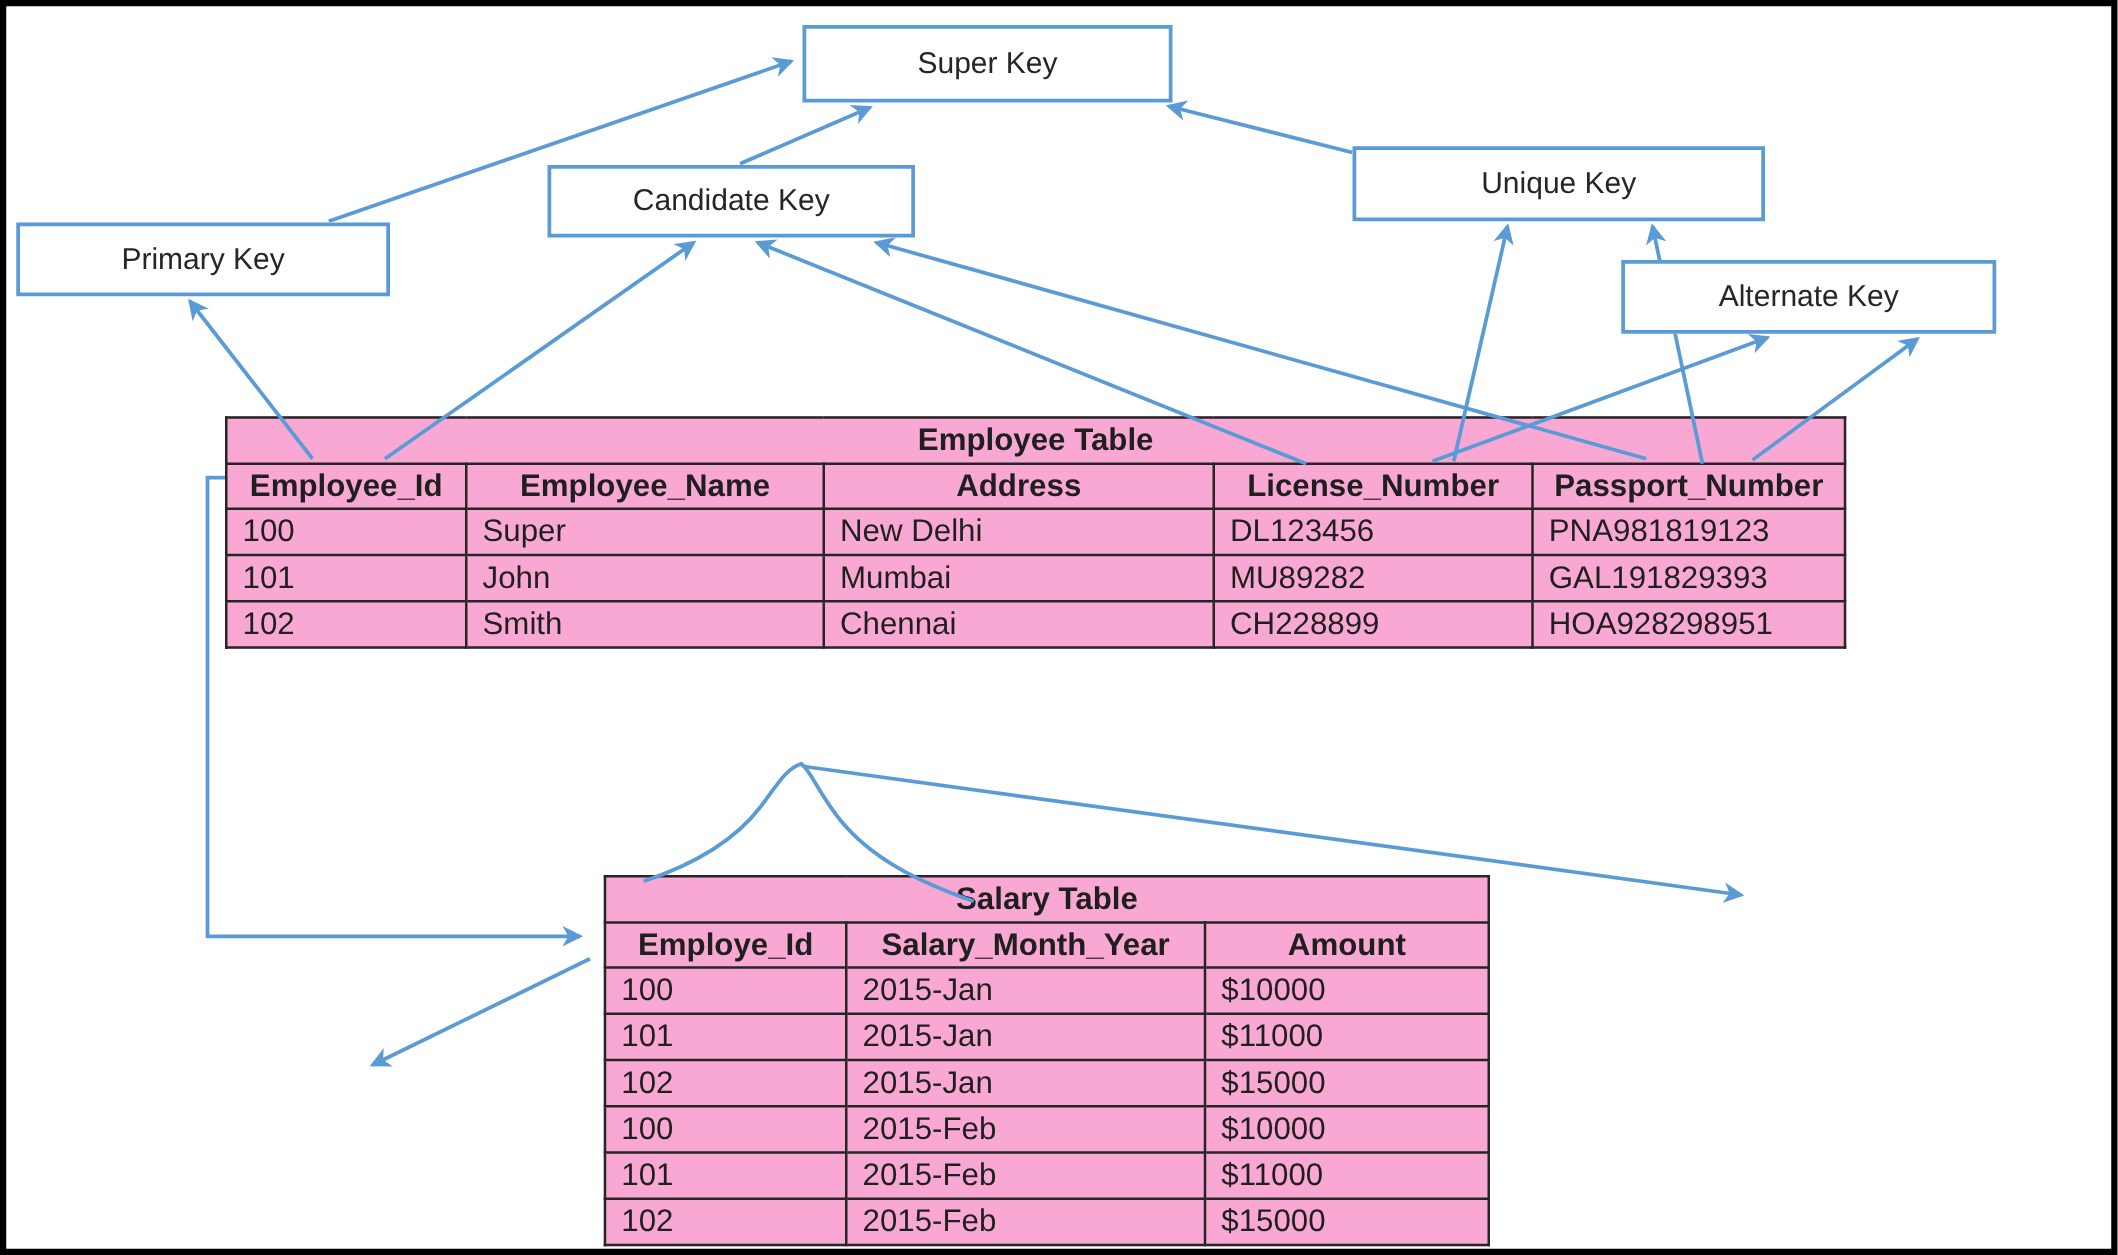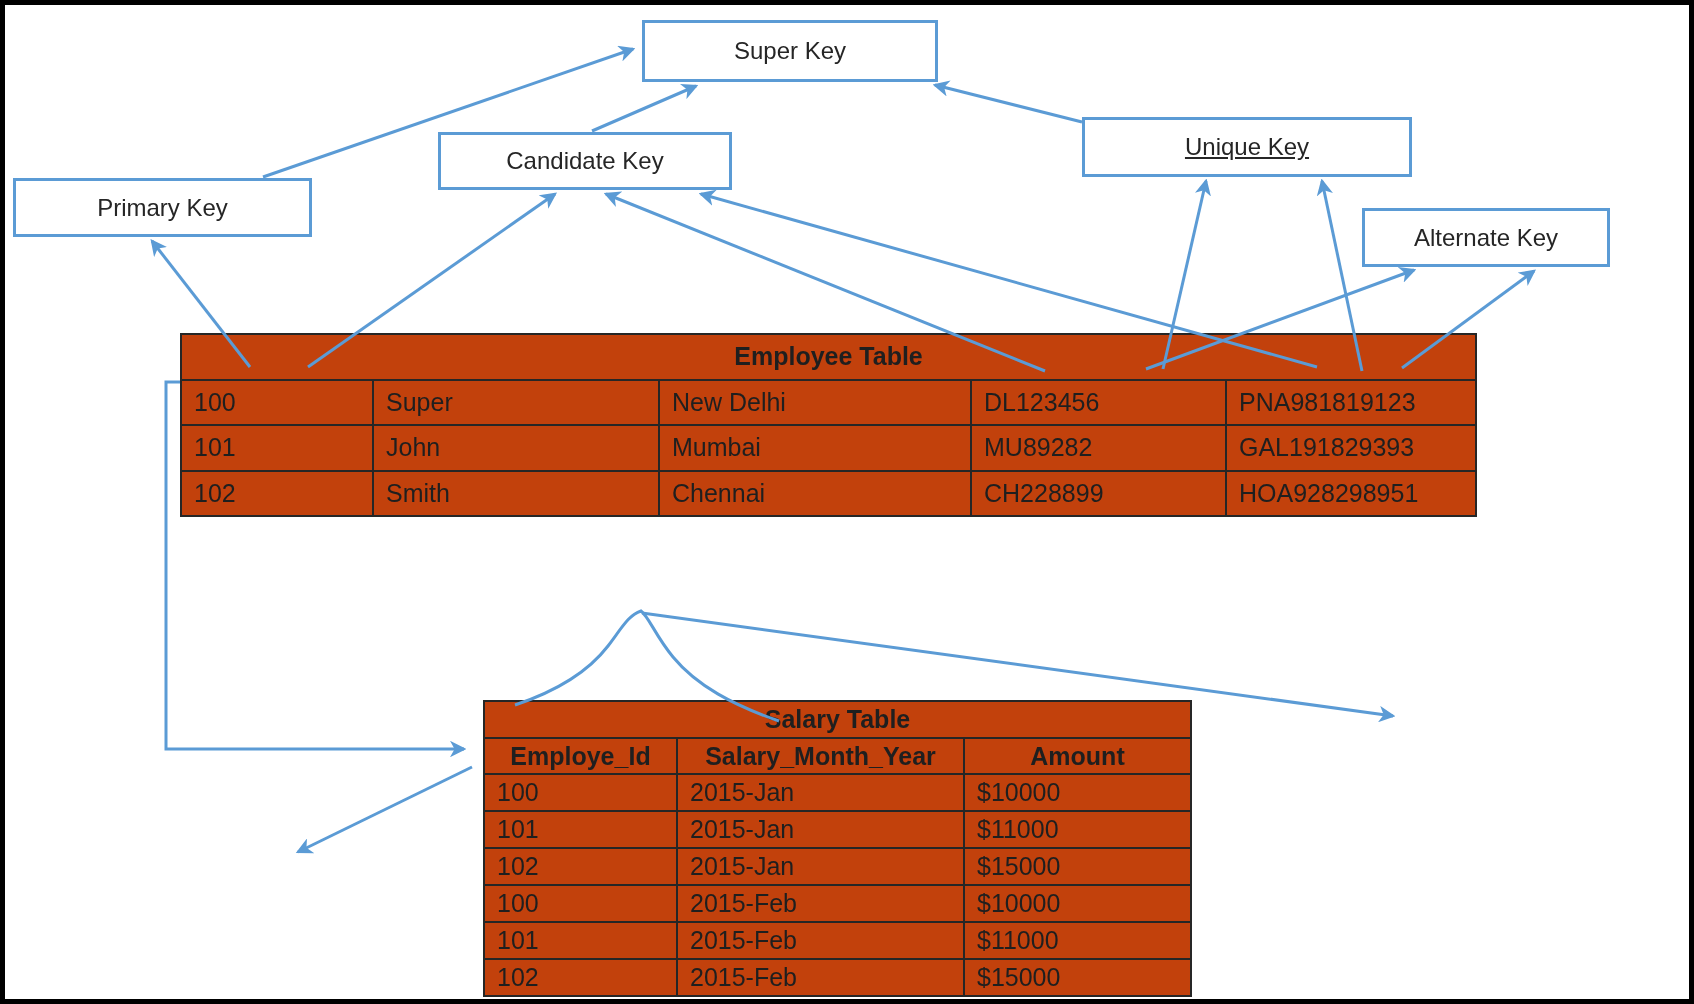--- a/index.html
+++ b/index.html
@@ -18,29 +18,29 @@
     position:absolute;z-index:3;
     box-sizing:border-box;
     background:#ffffff;
     border:3px solid #5b9bd5;
     display:flex;align-items:center;justify-content:center;
     font-size:24px;color:#262626;
   }
   .super-key{left:637px;top:15px;width:296px;height:62px;}
   .candidate-key{left:433px;top:127px;width:294px;height:58px;}
   .primary-key{left:8px;top:173px;width:299px;height:59px;}
-  .unique-key{left:1077px;top:112px;width:330px;height:60px;text-decoration:underline;}
-  .alternate-key{left:1357px;top:203px;width:248px;height:59px;}
+  .unique-key{left:1077px;top:112px;width:330px;height:60px;}
+  .alternate-key{left:1292px;top:203px;width:300px;height:59px;}
   .composite-key{left:1396px;top:697px;width:292px;height:60px;}
   .foreign-key{left:135px;top:854px;width:242px;height:78px;}
   table.tbl{
     position:absolute;z-index:1;
     border-collapse:collapse;
     table-layout:fixed;
-    background:#c2410c;
+    background:#f9a8d4;
     font-size:25px;
   }
   table.tbl td{
     border:2px solid #262626;
     padding:0 0 0 12px;
     overflow:hidden;white-space:nowrap;
     vertical-align:middle;
   }
   table.tbl tr.title-row td,
   table.tbl tr.header-row td{
@@ -61,20 +61,27 @@
     <colgroup>
       <col style="width:192px">
         <col style="width:286px">
         <col style="width:312px">
         <col style="width:255px">
         <col style="width:250px">
     </colgroup>
     <tbody>
         <tr class="title-row">
       <td colspan="5">Employee Table</td>
+    </tr>
+    <tr class="header-row">
+      <td>Employee_Id</td>
+      <td>Employee_Name</td>
+      <td>Address</td>
+      <td>License_Number</td>
+      <td>Passport_Number</td>
     </tr>
     <tr class="data-row">
       <td>100</td>
       <td>Super</td>
       <td>New Delhi</td>
       <td>DL123456</td>
       <td>PNA981819123</td>
     </tr>
     <tr class="data-row">
       <td>101</td>

